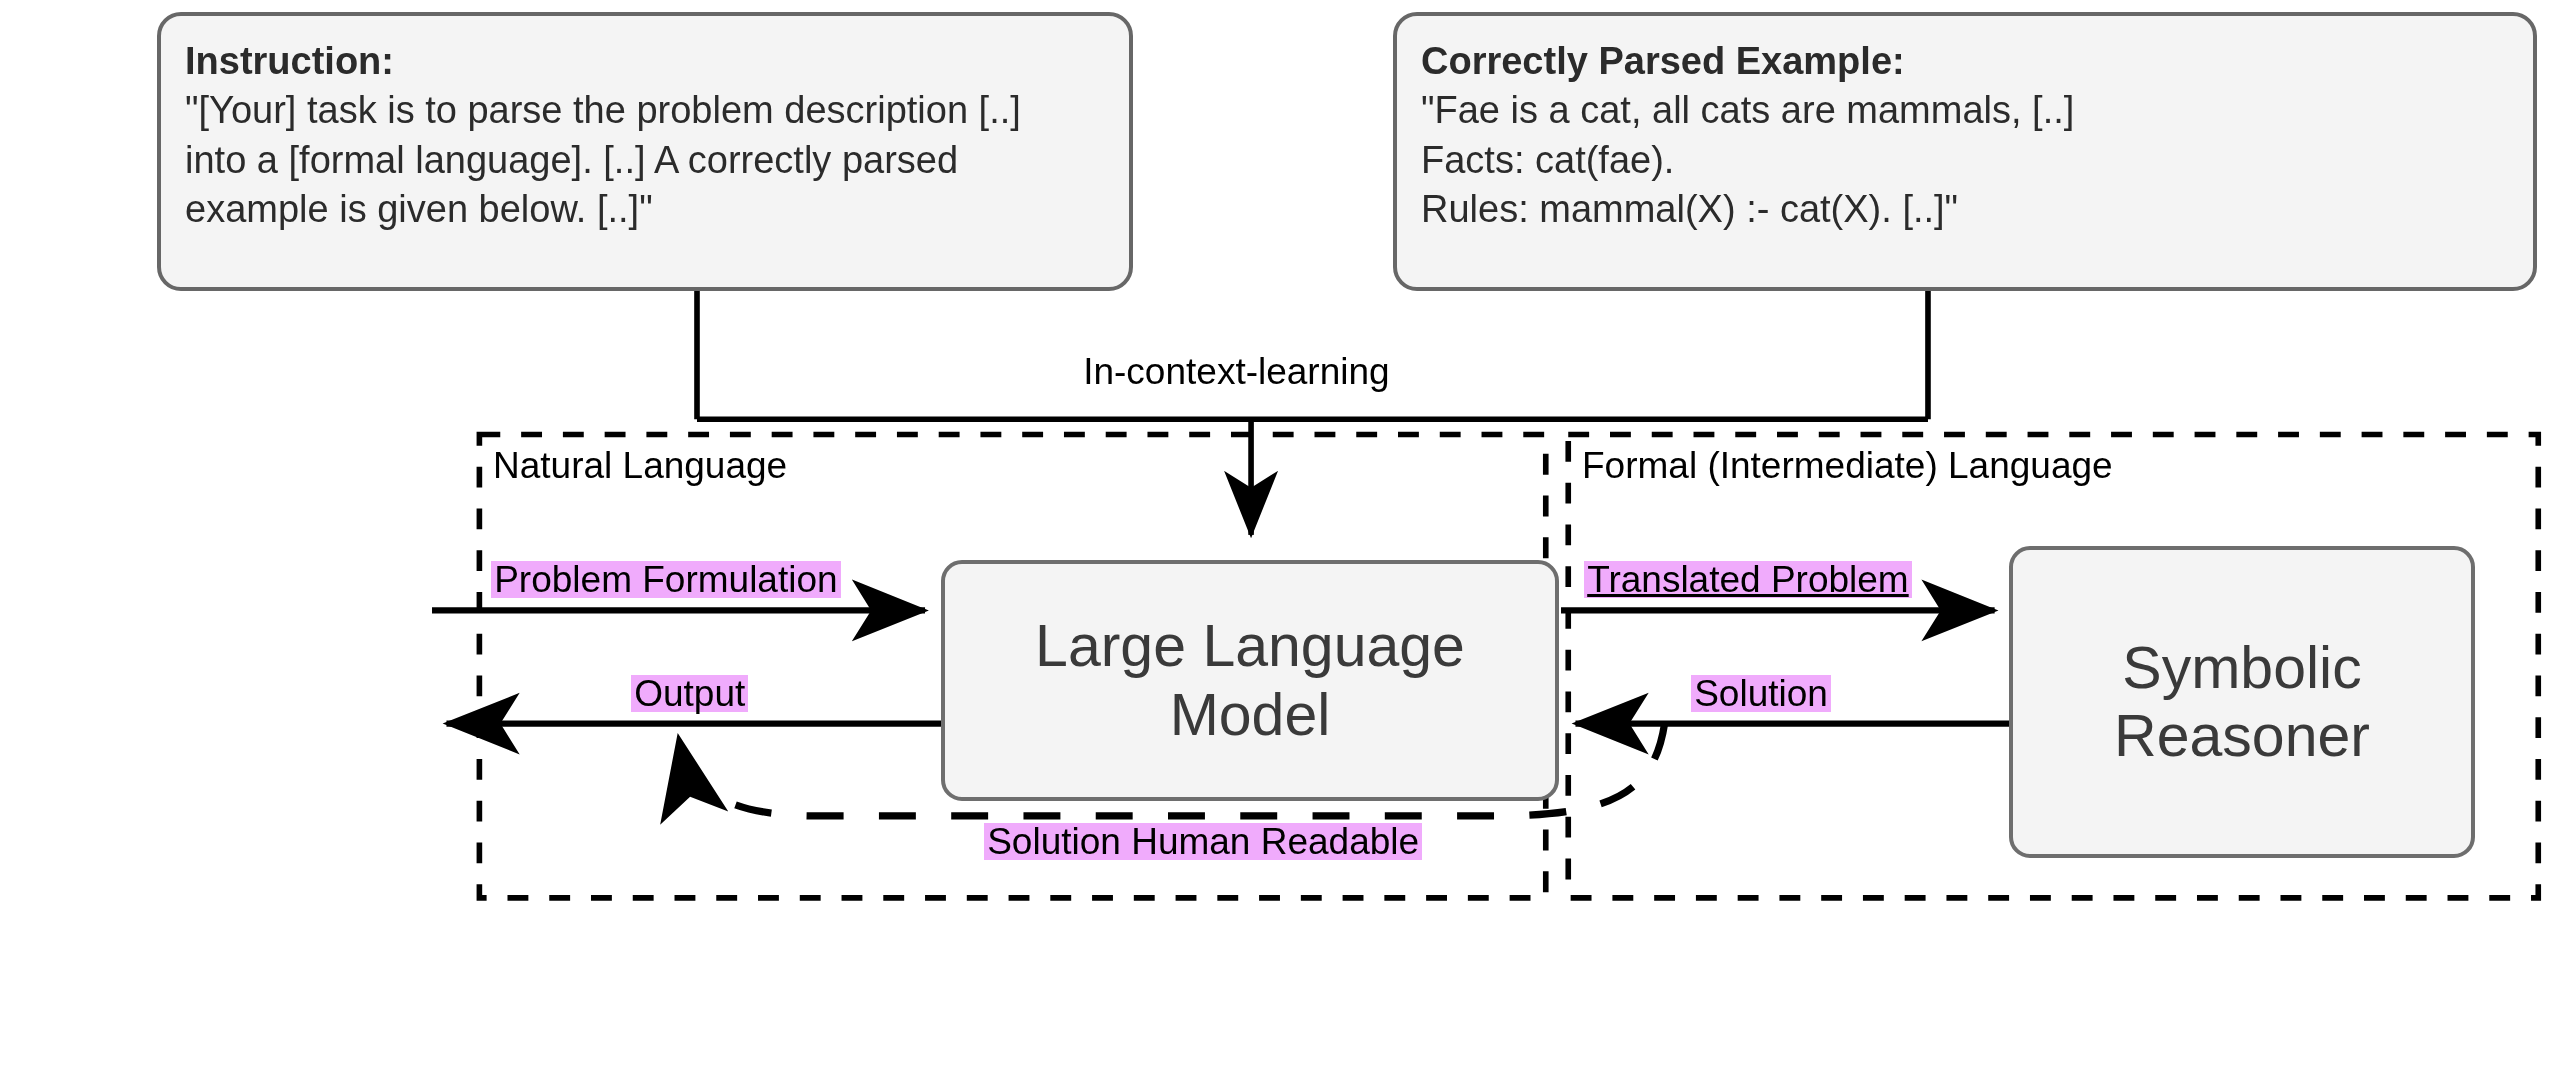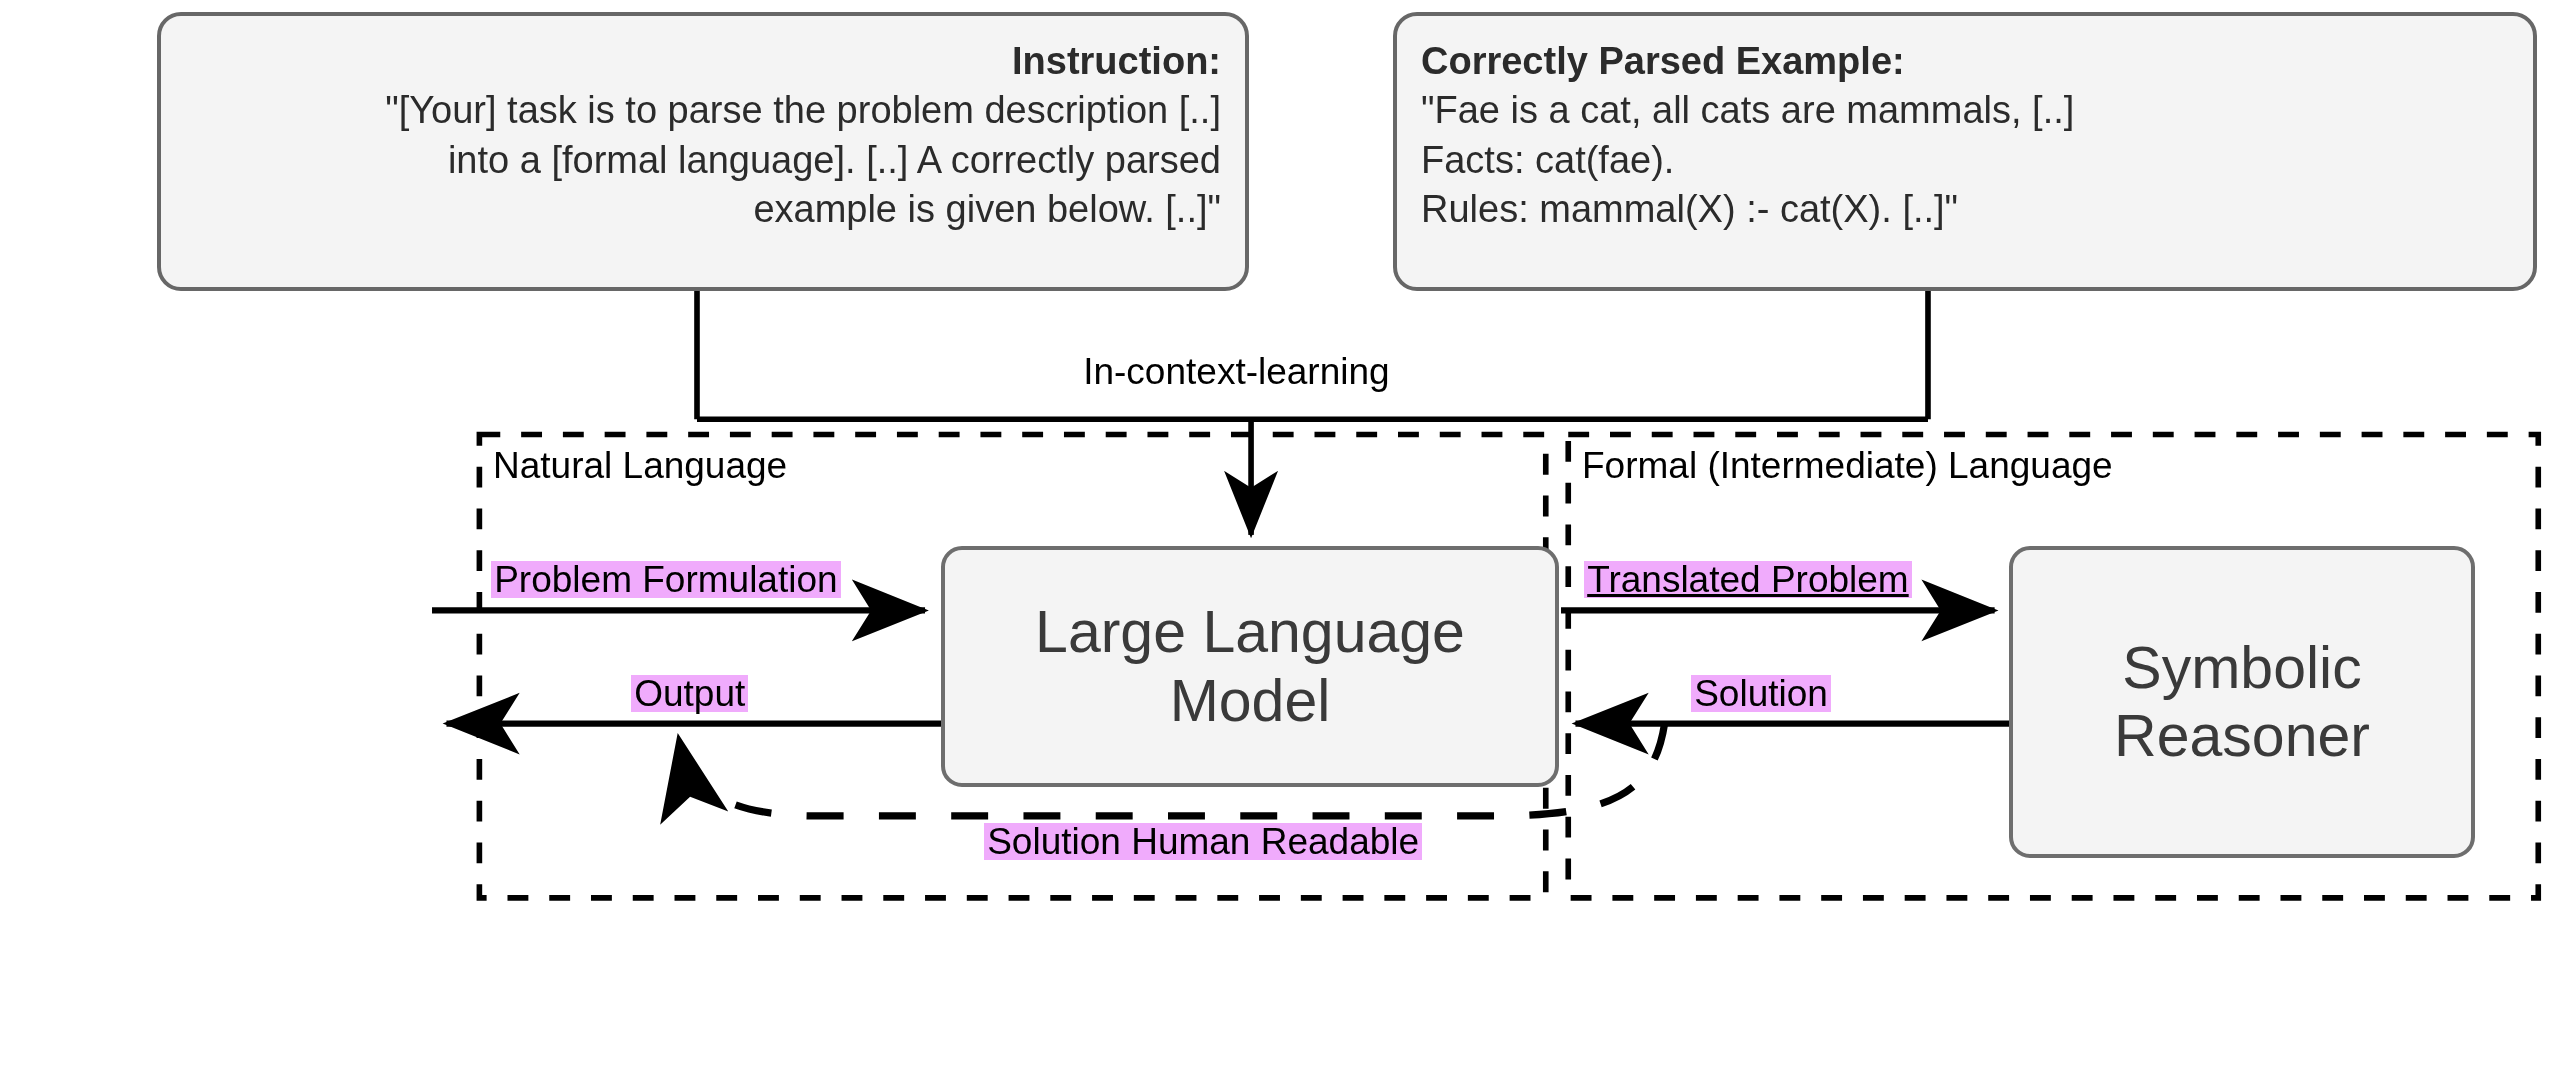--- a/index.html
+++ b/index.html
@@ -119,42 +119,42 @@
     <path d="M1944,760 L2484,760" fill="none" stroke="#000000" stroke-width="8" marker-end="url(#arrowSolid)"></path>
 
     <path d="M2502,901 L1962,901" fill="none" stroke="#000000" stroke-width="8" marker-end="url(#arrowSolid)"></path>
 
     <path d="M2073,901
              C2060,985 2010,1013 1880,1016
              L1010,1016
              C905,1014 858,985 845,918" fill="none" stroke="#000000" stroke-width="9" stroke-dasharray="46 44" stroke-linecap="butt" marker-end="url(#arrowSolidUp)"></path>
   </svg>
 
-  <div class="prompt-box" style="left:157px; top:12px; width:1092px; height:279px;text-align:right;">
+  <div class="prompt-box" style="left:157px; top:12px; width:976px; height:279px;">
     <div class="ptitle">Instruction:</div>
     <div class="pline">"[Your] task is to parse the problem description [..]</div>
     <div class="pline">into a [formal language]. [..] A correctly parsed</div>
     <div class="pline">example is given below. [..]"</div>
   </div>
 
   <div class="prompt-box" style="left:1393px; top:12px; width:1144px; height:279px;">
     <div class="ptitle">Correctly Parsed Example:</div>
     <div class="pline">"Fae is a cat, all cats are mammals, [..]</div>
     <div class="pline">Facts: cat(fae).</div>
     <div class="pline">Rules: mammal(X) :- cat(X). [..]"</div>
   </div>
 
   <div class="region-label" style="left:493px; top:447px;">
     <span>Natural Language</span>
   </div>
   <div class="region-label" style="left:1582px; top:447px;">
     <span>Formal (Intermediate) Language</span>
   </div>
 
-  <div class="entity-box" style="left:941px; top:546px; width:618px; height:241px;align-items:center;">
+  <div class="entity-box" style="left:941px; top:560px; width:618px; height:241px;align-items:center;">
     <div>
       <div>Large Language</div>
       <div>Model</div>
     </div>
   </div>
 
   <div class="entity-box" style="left:2009px; top:546px; width:466px; height:312px;">
     <div>
       <div>Symbolic</div>
       <div>Reasoner</div>

